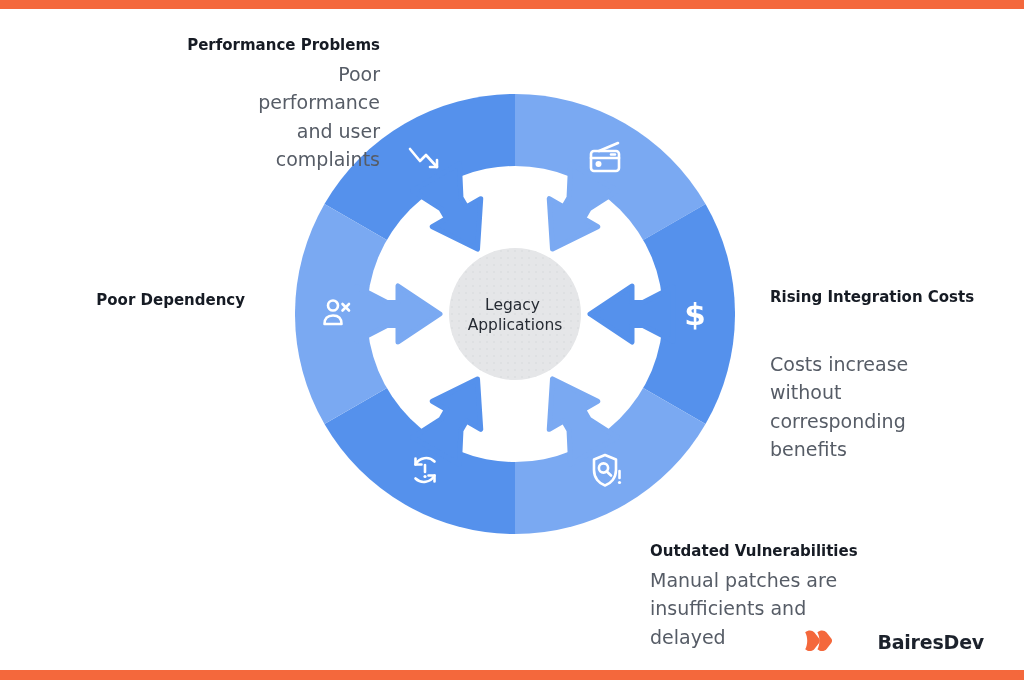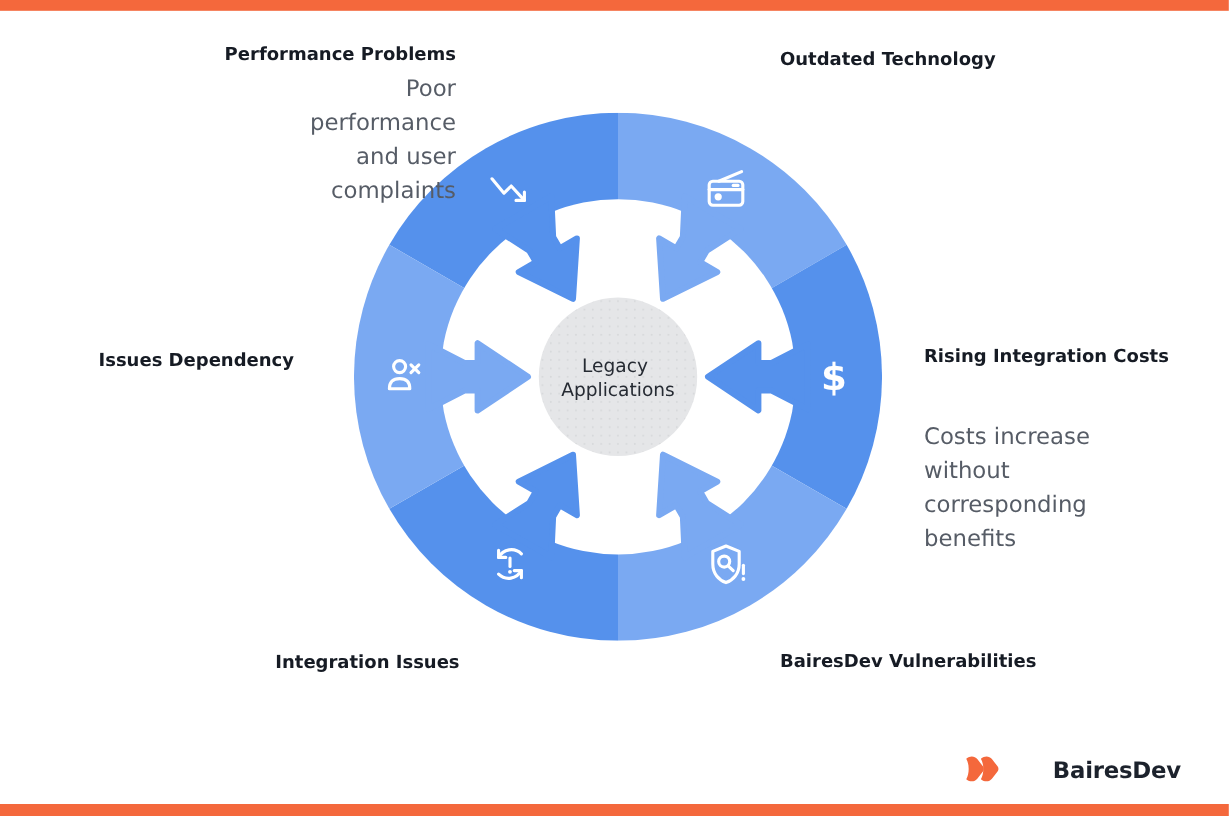--- a/index.html
+++ b/index.html
@@ -115,38 +115,37 @@
     </g>
   </svg>
 </div>
 
 <div class="label lbl-performance align-right">
   <div class="ltitle">Performance Problems</div>
   <div class="ldesc">Poor performance and user complaints</div>
 </div>
 
 <div class="label lbl-outdated align-left">
-  <div class="ltitle">Outdated Technology</div>
 </div>
 
 <div class="label lbl-maintenance align-left">
   <div class="ltitle">Rising Integration Costs</div>
   <div class="ldesc">Costs increase without corresponding benefits</div>
 </div>
 
 <div class="label lbl-security align-left">
-  <div class="ltitle">BairesDev Vulnerabilities</div>
+  <div class="ltitle">Outdated Vulnerabilities</div>
+  <div class="ldesc">Manual patches are insufficients and delayed</div>
 </div>
 
 <div class="label lbl-integration align-right">
-  <div class="ltitle">Integration Issues</div>
 </div>
 
 <div class="label lbl-staff align-right">
-  <div class="ltitle">Issues Dependency</div>
+  <div class="ltitle">Poor Dependency</div>
 </div>
 
 <div class="brand">
   <svg width="30" height="24" viewBox="0 0 30 24">
     <path fill="#f4683c" d="M1.2 2.2 C4.6 -0.6 8.4 0.1 10.4 2.6 L15.1 8.6 C16.1 9.9 16.1 11.6 15.1 12.9 L10.4 18.9 C8.4 21.4 4.6 22.1 1.2 19.3 C3.9 14.5 3.9 7.0 1.2 2.2 Z"></path>
     <path fill="#f4683c" d="M13.4 2.2 C16.8 -0.6 20.6 0.1 22.6 2.6 L27.3 8.6 C28.3 9.9 28.3 11.6 27.3 12.9 L22.6 18.9 C20.6 21.4 16.8 22.1 13.4 19.3 C16.1 14.5 16.1 7.0 13.4 2.2 Z"></path>
   </svg>
   <span class="brandtext">BairesDev</span>
 </div>
 

